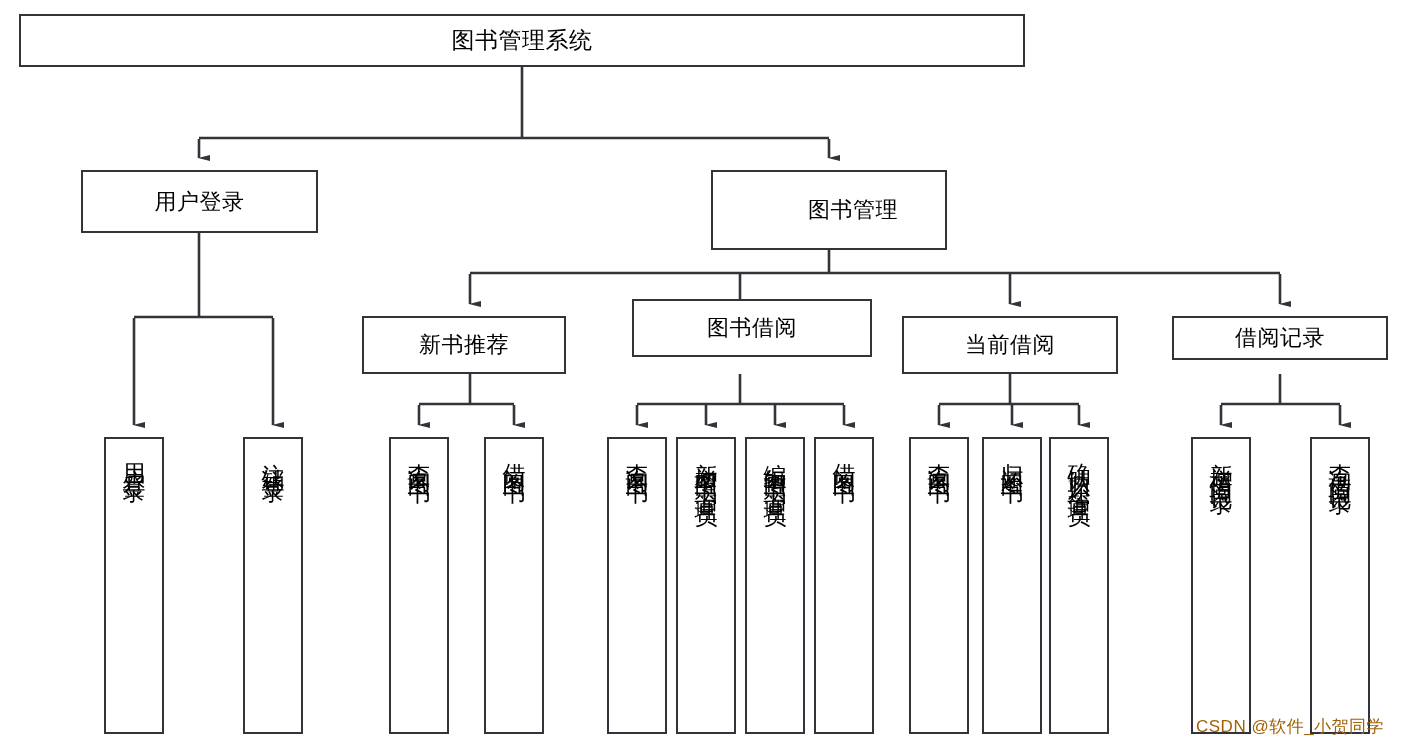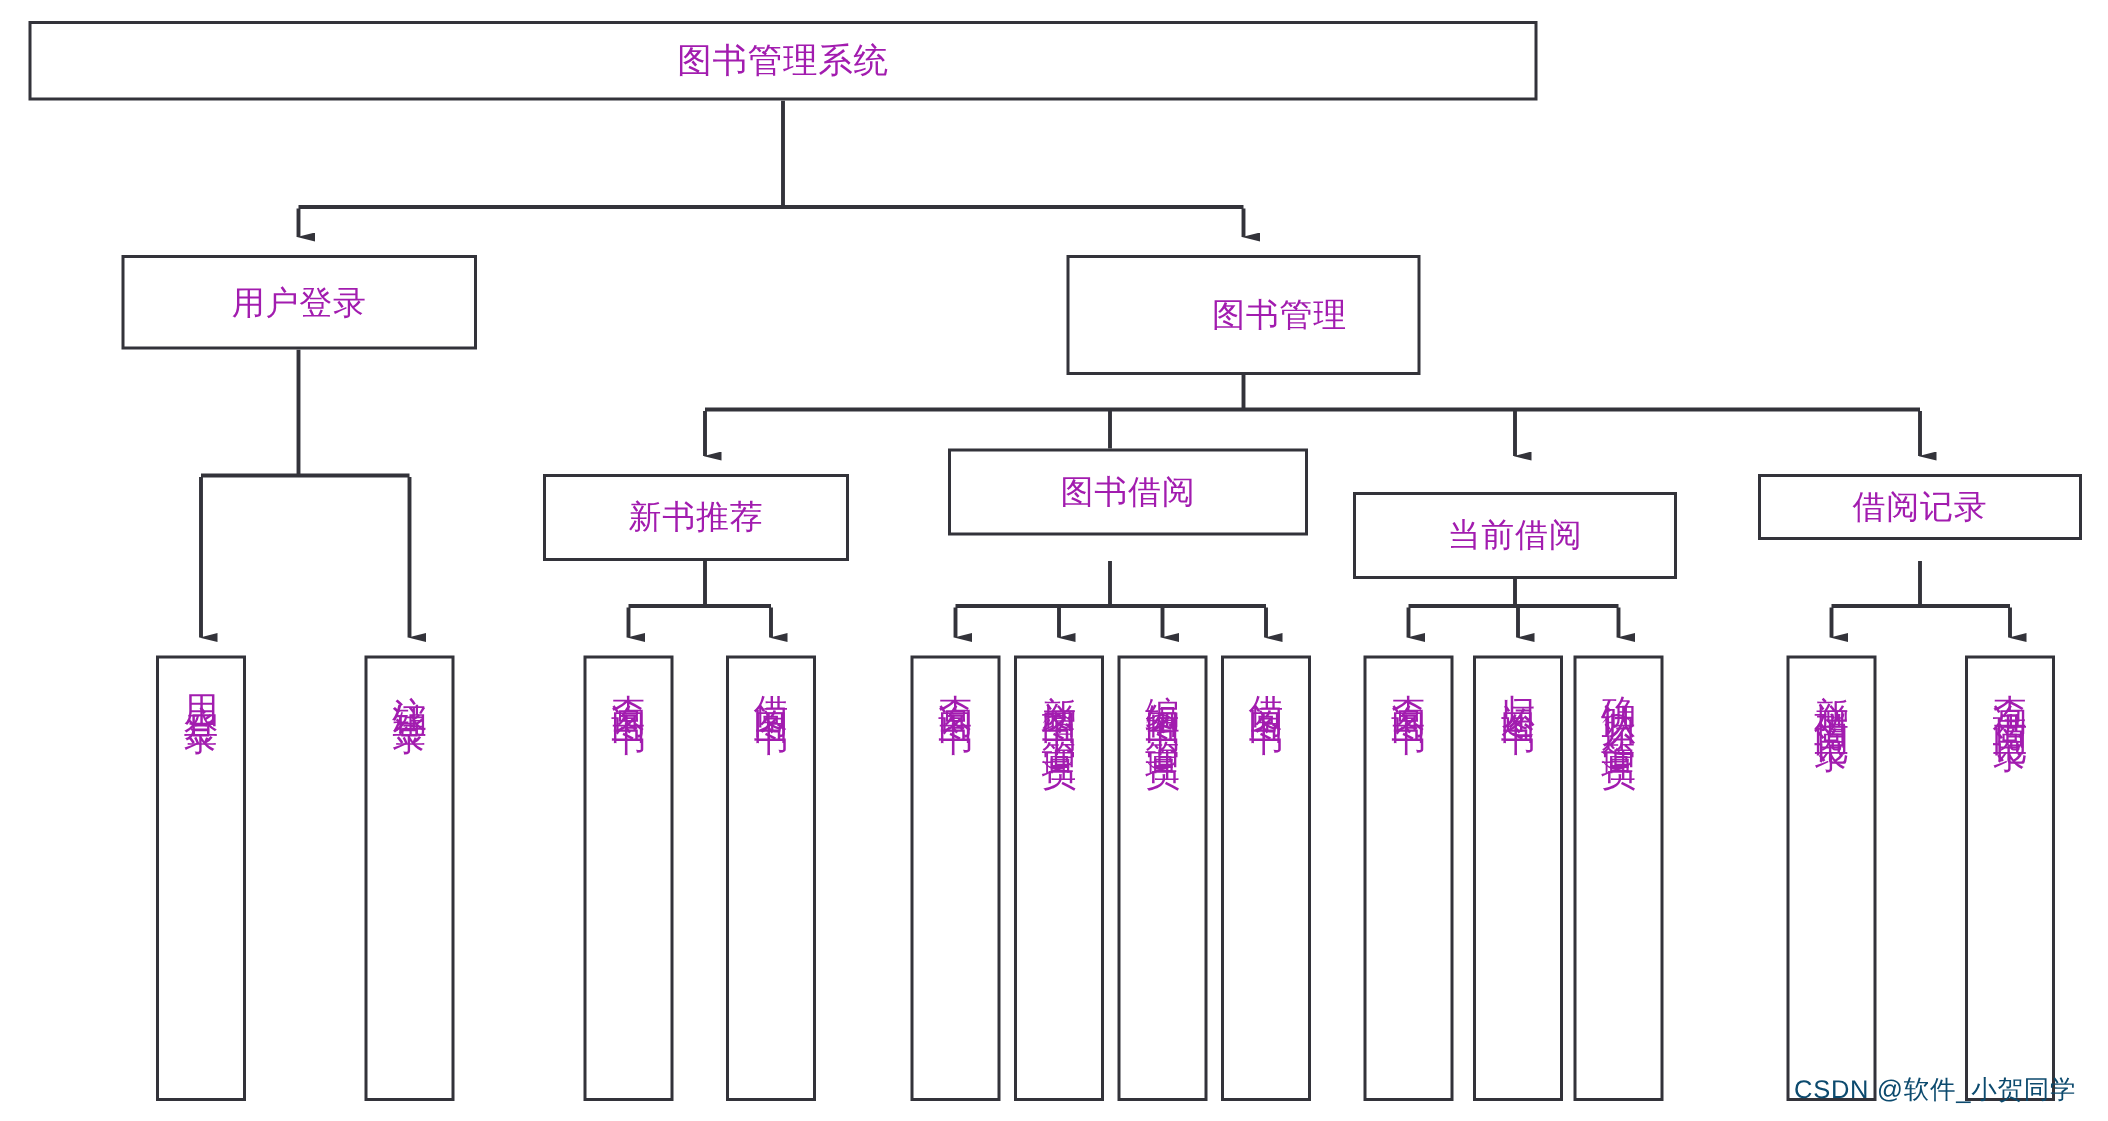--- a/index.html
+++ b/index.html
@@ -27,21 +27,21 @@
     pointer-events: none;
   }
   .node {
     position: absolute;
     box-sizing: border-box;
     border: 2px solid #33333a;
     background: #ffffff;
     display: flex;
     align-items: center;
     justify-content: center;
-    color: #a21caf;
+    color: #000000;
     z-index: 2;
   }
   .node .lbl {
     display: block;
     text-align: center;
     line-height: 1.18;
     white-space: nowrap;
     letter-spacing: 0.5px;
   }
   .node.horiz .lbl {
@@ -60,21 +60,21 @@
     writing-mode: vertical-rl;
     text-orientation: upright;
     font-size: 23px;
     line-height: 1.0;
     letter-spacing: 6px;
     white-space: normal;
     max-height: 286px;
   }
   .watermark {
     position: absolute;
-    color: #0c4a6e;
+    color: #a16207;
     font-size: 17px;
     letter-spacing: 0.5px;
     white-space: nowrap;
     z-index: 5;
     font-family: "Liberation Sans", "DejaVu Sans", sans-serif;
   }
 </style>
 </head>
 <body>
 
@@ -140,21 +140,21 @@
   <div class="node horiz" style="left:711px; top:170px; width:236px; height:80px;padding-left:48px;">
     <span class="lbl">图书管理</span>
   </div>
 
   <div class="node horiz" style="left:362px; top:316px; width:204px; height:58px;">
     <span class="lbl">新书推荐</span>
   </div>
   <div class="node horiz" style="left:632px; top:299px; width:240px; height:58px;">
     <span class="lbl">图书借阅</span>
   </div>
-  <div class="node horiz" style="left:902px; top:316px; width:216px; height:58px;margin-top:12px;">
+  <div class="node horiz" style="left:902px; top:316px; width:216px; height:58px;">
     <span class="lbl">当前借阅</span>
   </div>
   <div class="node horiz" style="left:1172px; top:316px; width:216px; height:44px;">
     <span class="lbl">借阅记录</span>
   </div>
 
   <div class="node vert" style="left:104px; top:437px; width:60px; height:297px;">
     <span class="lbl">用户登录</span>
   </div>
   <div class="node vert" style="left:243px; top:437px; width:60px; height:297px;">

